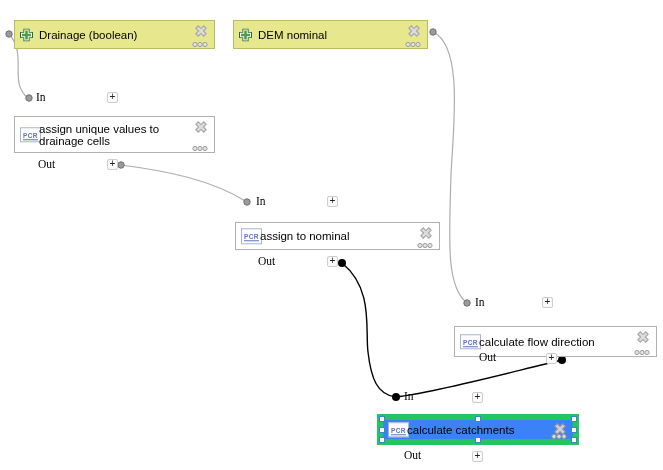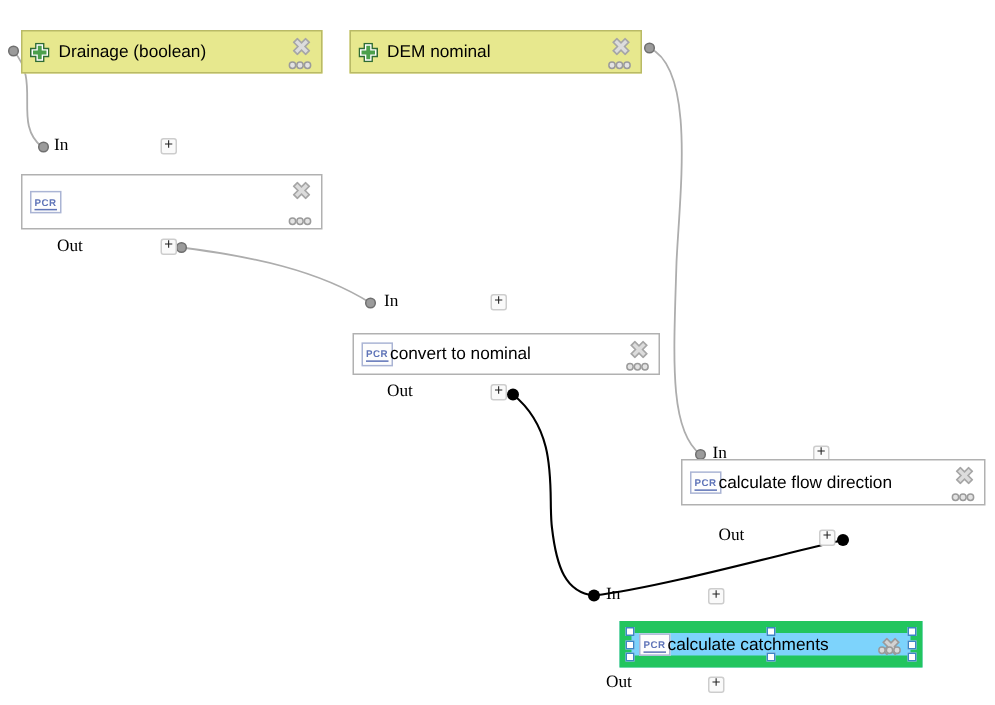--- a/index.html
+++ b/index.html
@@ -5,21 +5,21 @@
   html,body{margin:0;padding:0;background:#fff;}
   .canvas{
     position:relative;width:663px;height:470px;background:#ffffff;overflow:hidden;
     font-family:"Liberation Sans",sans-serif;font-size:11.5px;color:#111;
   }
   svg.wire-layer{position:absolute;left:0;top:0;z-index:1;}
 
   .node{position:absolute;z-index:2;box-sizing:border-box;}
   .node.input{background:#e7e88e;border:1px solid #b9ba66;}
   .node.algo{background:#ffffff;border:1px solid #b1b1b1;}
-  .node.selected{background:#7dd3fc;border:8px solid #22c55e;margin-left:36px;}
+  .node.selected{background:#3b82f6;border:6px solid #22c55e;}
 
   .node-label{position:absolute;left:24px;top:50%;transform:translateY(-50%);white-space:nowrap;color:#000;}
   .node-label.two-line{white-space:normal;width:132px;line-height:12.5px;}
   .node-icon-plus{position:absolute;left:5px;top:50%;transform:translateY(-50%);width:13px;height:13px;}
   .pcr-box{position:absolute;left:5px;top:50%;transform:translateY(-50%);display:inline-block;
     border:1px solid #aab4d4;background:#fdfdfd;padding:1px 2px;line-height:1;}
   .pcr-text{font-size:6.5px;font-weight:bold;color:#5f74b8;border-bottom:1px solid #5f74b8;letter-spacing:.3px;}
 
   .btn-x{position:absolute;right:7px;top:4px;width:12px;height:12px;cursor:pointer;}
   .btn-dots{position:absolute;right:6px;bottom:3px;width:16px;height:7px;cursor:pointer;}
@@ -99,20 +99,21 @@
         <circle cx="13" cy="3.5" r="2.1" fill="#e3e3e3" stroke="#9b9b9b"></circle>
       </svg>
     </span>
   </div>
 
   <span class="port-label" style="left:36px;top:91px">In</span>
   <span class="fold-btn" style="left:107px;top:92px">+</span>
 
   <div class="node algo" style="left:14px;top:116px;width:201px;height:37px">
     <span class="pcr-box"><span class="pcr-text">PCR</span></span>
+    <span class="node-label two-line">assign unique values to drainage cells</span>
     <span class="btn-x">
       <svg width="12" height="12">
         <path d="M4.3 0.4 H7.7 V4.3 H11.6 V7.7 H7.7 V11.6 H4.3 V7.7 H0.4 V4.3 H4.3 Z" fill="#dcdcdc" stroke="#a6a6a6" stroke-width="1.1" transform="rotate(45 6 6)"></path>
       </svg>
     </span>
     <span class="btn-dots">
       <svg width="16" height="7">
         <circle cx="3" cy="3.5" r="2.1" fill="#e3e3e3" stroke="#9b9b9b"></circle>
         <circle cx="8" cy="3.5" r="2.1" fill="#e3e3e3" stroke="#9b9b9b"></circle>
         <circle cx="13" cy="3.5" r="2.1" fill="#e3e3e3" stroke="#9b9b9b"></circle>
@@ -120,41 +121,41 @@
     </span>
   </div>
   <span class="port-label" style="left:38px;top:158px">Out</span>
   <span class="fold-btn" style="left:107px;top:159px">+</span>
 
   <span class="port-label" style="left:256px;top:195px">In</span>
   <span class="fold-btn" style="left:327px;top:196px">+</span>
 
   <div class="node algo" style="left:235px;top:222px;width:205px;height:28px">
     <span class="pcr-box"><span class="pcr-text">PCR</span></span>
-    <span class="node-label">convert to nominal</span>
+    <span class="node-label">assign to nominal</span>
     <span class="btn-x">
       <svg width="12" height="12">
         <path d="M4.3 0.4 H7.7 V4.3 H11.6 V7.7 H7.7 V11.6 H4.3 V7.7 H0.4 V4.3 H4.3 Z" fill="#dcdcdc" stroke="#a6a6a6" stroke-width="1.1" transform="rotate(45 6 6)"></path>
       </svg>
     </span>
     <span class="btn-dots">
       <svg width="16" height="7">
         <circle cx="3" cy="3.5" r="2.1" fill="#e3e3e3" stroke="#9b9b9b"></circle>
         <circle cx="8" cy="3.5" r="2.1" fill="#e3e3e3" stroke="#9b9b9b"></circle>
         <circle cx="13" cy="3.5" r="2.1" fill="#e3e3e3" stroke="#9b9b9b"></circle>
       </svg>
     </span>
   </div>
   <span class="port-label" style="left:258px;top:255px">Out</span>
   <span class="fold-btn" style="left:327px;top:256px">+</span>
 
   <span class="port-label" style="left:475px;top:296px">In</span>
   <span class="fold-btn" style="left:542px;top:297px">+</span>
 
-  <div class="node algo" style="left:454px;top:306px;width:203px;height:31px">
+  <div class="node algo" style="left:454px;top:326px;width:203px;height:31px">
     <span class="pcr-box"><span class="pcr-text">PCR</span></span>
     <span class="node-label">calculate flow direction</span>
     <span class="btn-x">
       <svg width="12" height="12">
         <path d="M4.3 0.4 H7.7 V4.3 H11.6 V7.7 H7.7 V11.6 H4.3 V7.7 H0.4 V4.3 H4.3 Z" fill="#dcdcdc" stroke="#a6a6a6" stroke-width="1.1" transform="rotate(45 6 6)"></path>
       </svg>
     </span>
     <span class="btn-dots">
       <svg width="16" height="7">
         <circle cx="3" cy="3.5" r="2.1" fill="#e3e3e3" stroke="#9b9b9b"></circle>

